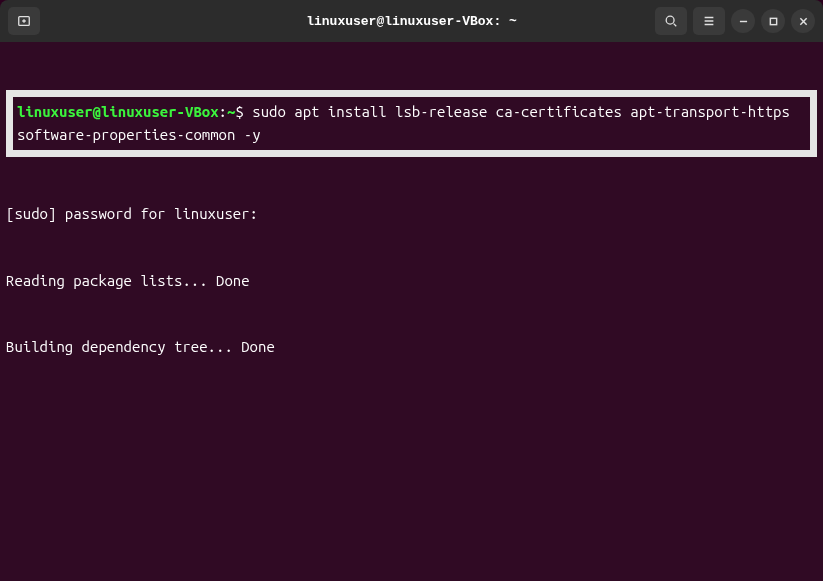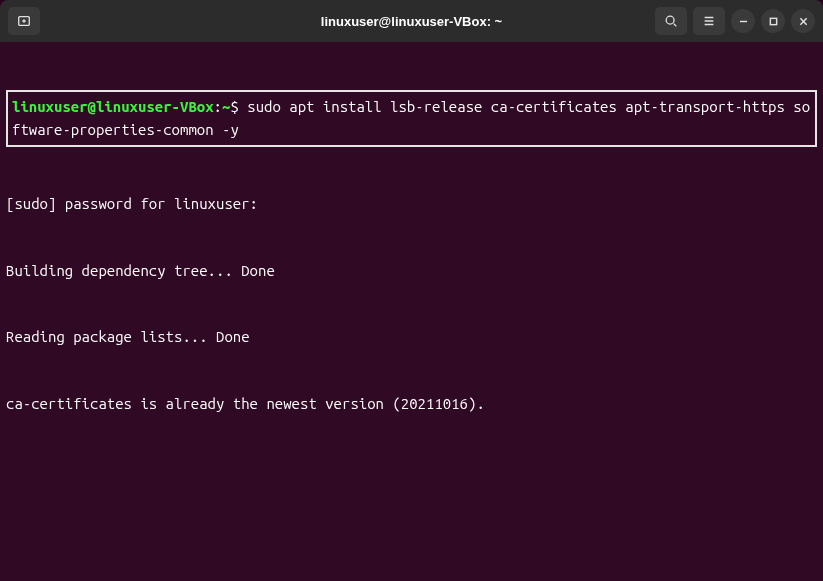--- a/index.html
+++ b/index.html
@@ -39,21 +39,21 @@
       border-radius: 5px;
       display: flex;
       align-items: center;
       justify-content: center;
       color: #e0e0e0;
       cursor: pointer;
     }
     .tb-btn svg { width: 14px; height: 14px; stroke: #e0e0e0; fill: none; stroke-width: 1.5; }
     .title {
       color: #ffffff;
-      font-family: Liberation Sans, sans-serif;
+      font-family: Liberation Mono, monospace;
       font-size: 13px;
       font-weight: 600;
       position: absolute;
       left: 50%;
       transform: translateX(-50%);
       white-space: nowrap;
     }
     .win-btn {
       width: 24px;
       height: 24px;
@@ -71,21 +71,21 @@
       background: #300a24;
       width: 100%;
       height: calc(100% - 42px);
       padding: 4px 6px;
       line-height: 1.48;
       white-space: pre-wrap;
       word-break: break-all;
       position: relative;
     }
     .command-highlight {
-      border: 2px solid #e5e5e5;
+      border: 7px solid #e5e5e5;
       padding: 4px 4px 4px 4px;
       margin-bottom: 2px;
       line-height: 1.48;
     }
     .prompt-user { color: #3bf53d; font-weight: bold; }
     .prompt-path { color: #3bf53d; font-weight: bold; }
     .prompt-sep { color: #ffffff; }
     .output-line { color: #ffffff; white-space: pre-wrap; }
   </style>
 </head>
@@ -127,23 +127,22 @@
       <svg viewBox="0 0 10 10">
           <path d="M1.5 1.5l7 7M8.5 1.5l-7 7"></path>
         </svg>
     </div>
   </div>
 </div>
 
 <div class="terminal-body">
   <div class="command-highlight"><span class="prompt-user">linuxuser@linuxuser-VBox</span><span class="prompt-sep">:</span><span class="prompt-path">~</span><span class="prompt-sep">$</span> <span>sudo apt install lsb-release ca-certificates apt-transport-https software-properties-common -y</span></div>
   <div class="output-line">[sudo] password for linuxuser:</div>
+  <div class="output-line">Reading package lists... Done</div>
   <div class="output-line">Building dependency tree... Done</div>
-  <div class="output-line">Reading package lists... Done</div>
-  <div class="output-line">ca-certificates is already the newest version (20211016).</div>
   
   
   
   
   
   
   
   
   
   

